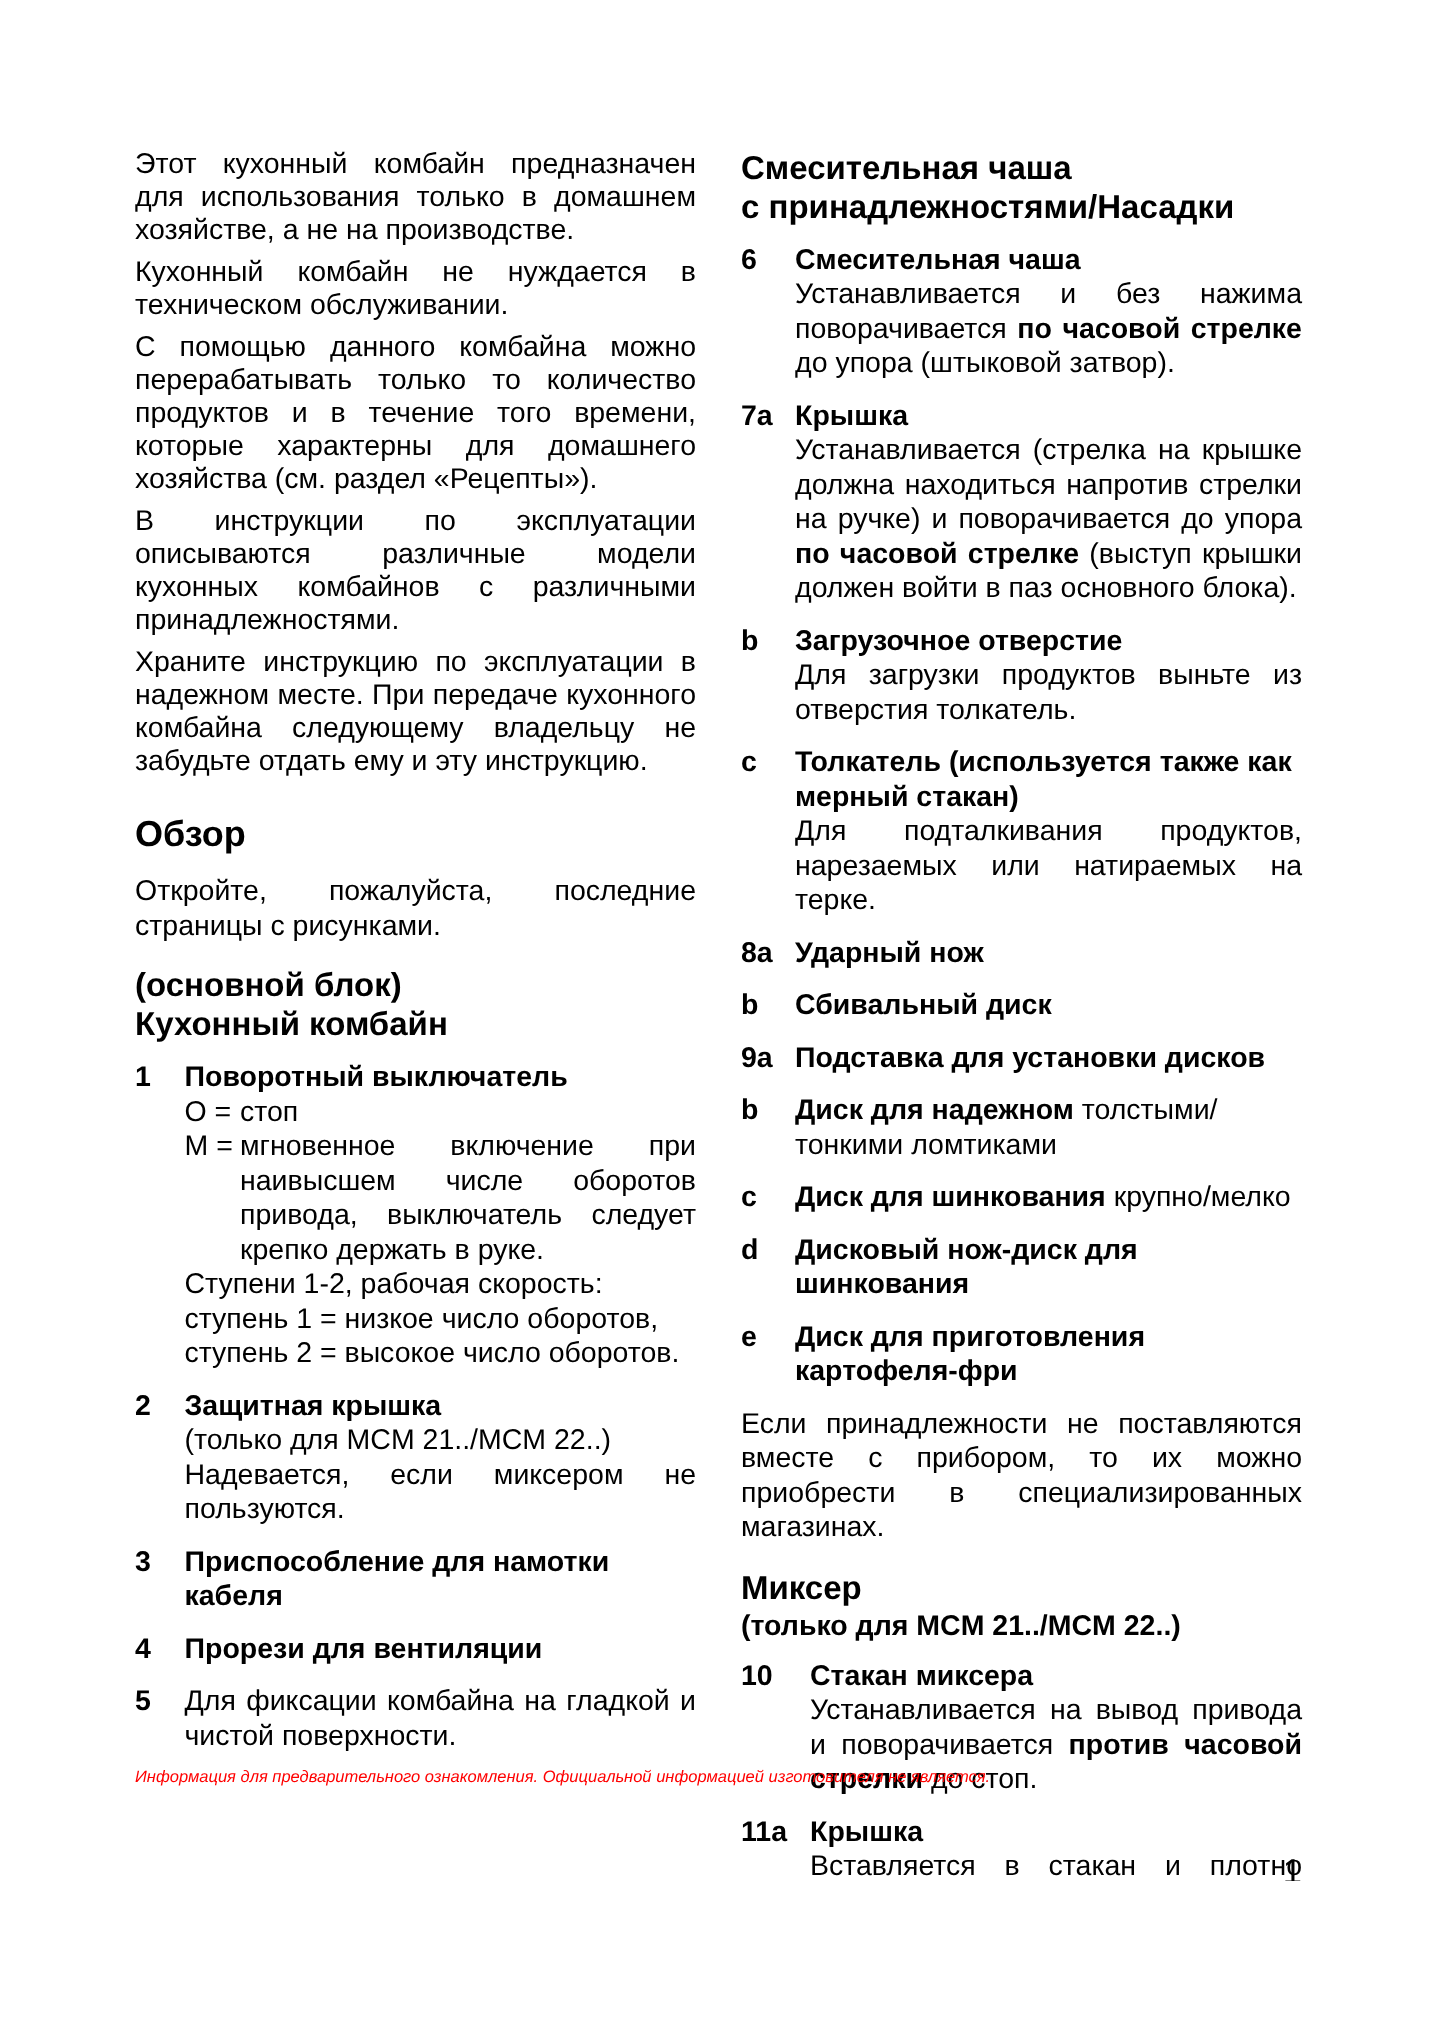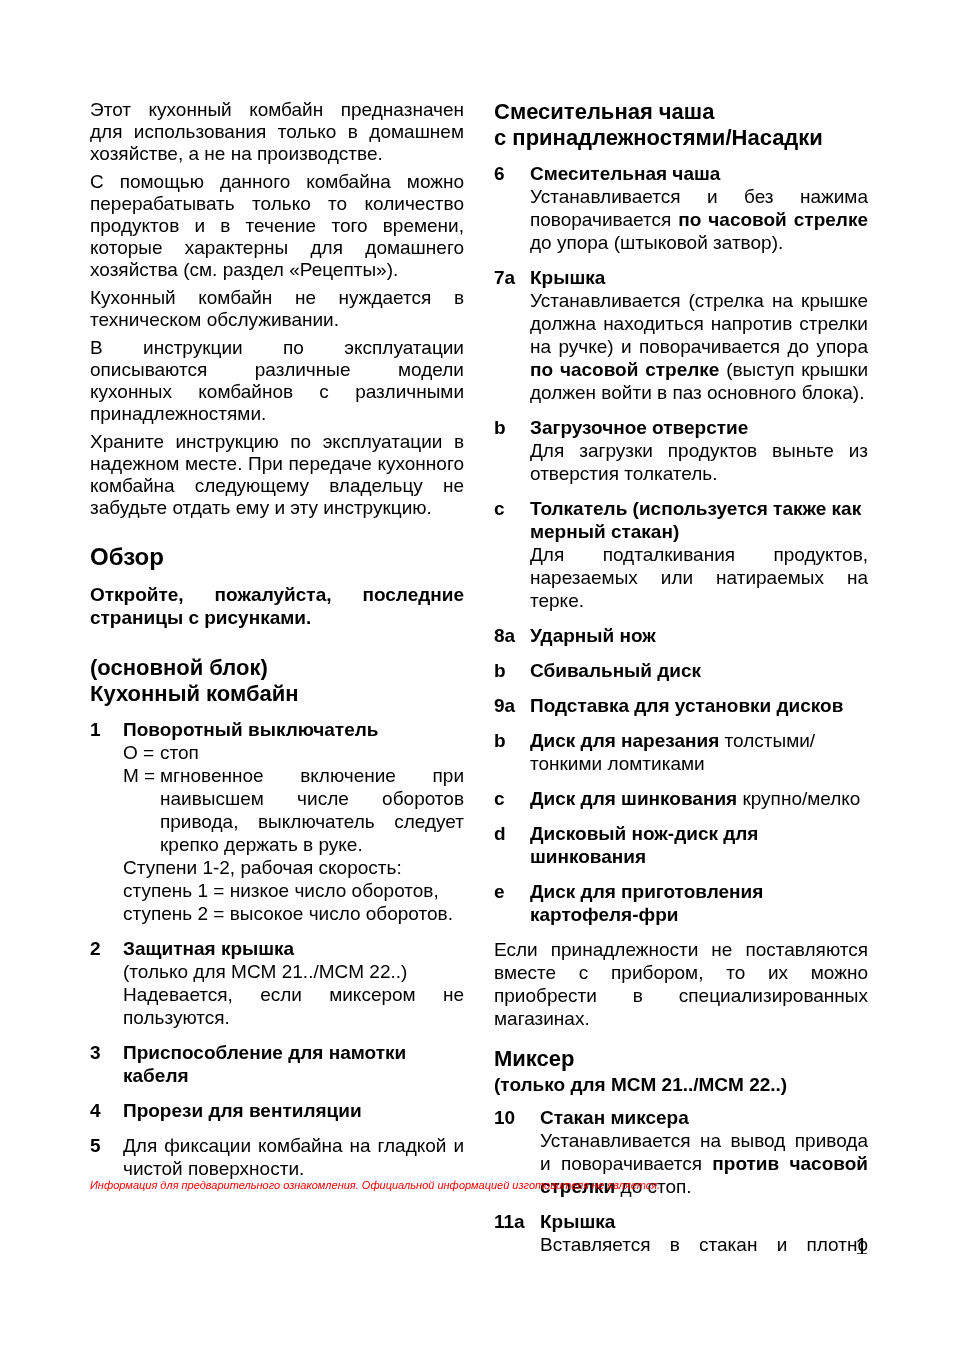--- a/index.html
+++ b/index.html
@@ -5,21 +5,21 @@
   html,body{margin:0;padding:0;background:#ffffff;}
   .sheet{
     position:relative;width:954px;height:1254px;background:#fff;overflow:hidden;
     font-family:"Liberation Sans","DejaVu Sans",sans-serif;color:#000;
     -webkit-hyphens:auto;hyphens:auto;
   }
   .cols{position:absolute;left:90px;top:99px;width:778px;display:flex;gap:30px;}
   .col{width:374px;}
   p.body{font-size:19px;line-height:22px;text-align:justify;margin:0 0 6px;}
   .h1{font-size:24px;line-height:32px;font-weight:bold;margin:22px 0 10px;}
-  .lead{font-size:19px;line-height:23px;font-weight:bold;text-align:justify;margin:0 0 26px;}
+  .lead{font-size:19px;line-height:23px;font-weight:normal;text-align:justify;margin:0 0 15px;}
   .h2{font-size:22px;line-height:26px;font-weight:bold;margin:0 0 11px;}
   .item{display:flex;margin:0 0 12px;}
   .item-num{flex:0 0 33px;font-weight:bold;font-size:19px;line-height:23px;}
   .col-right .item-num{flex-basis:36px;}
   .mixer-items .item-num{flex-basis:46px;}
   .item-body{flex:1;font-size:19px;line-height:23px;min-width:0;}
   .item-title{font-weight:bold;}
   .item-title .tail{font-weight:normal;}
   .item-desc{text-align:justify;margin:0;}
   .kv{display:flex;}
@@ -32,22 +32,22 @@
   .page-num{position:absolute;right:86px;top:1234px;font-size:23px;line-height:26px;}
 </style>
 </head>
 <body>
 
 <div class="sheet">
   <div class="cols">
 
     <div class="col">
       <p class="body">Этот кухонный комбайн предназначен для использования только в домашнем хозяйстве, а не на производстве.</p>
+      <p class="body">Кухонный комбайн не нуждается в техническом обслуживании.</p>
       <p class="body">С помощью данного комбайна можно перерабатывать только то количество продуктов и в течение того времени, которые характерны для домашнего хозяйства (см. раздел «Рецепты»).</p>
-      <p class="body">Кухонный комбайн не нуждается в техническом обслуживании.</p>
       <p class="body">В инструкции по эксплуатации описываются различные модели кухонных комбайнов с различными принадлежностями.</p>
       <p class="body">Храните инструкцию по эксплуатации в надежном месте. При передаче кухонного комбайна следующему владельцу не забудьте отдать ему и эту инструкцию.</p>
 
       <div class="h1">Обзор</div>
       <p class="lead">Откройте, пожалуйста, последние страницы с рисунками.</p>
 
       <div class="h2">
         <div>(основной блок)</div>
         <div>Кухонный комбайн</div>
       </div>
@@ -156,21 +156,21 @@
       <div class="item">
         <div class="item-num">9а</div>
         <div class="item-body">
           <div class="item-title">Подставка для установки дисков</div>
         </div>
       </div>
 
       <div class="item">
         <div class="item-num">b</div>
         <div class="item-body">
-          <div class="item-title"><b>Диск для нарезания</b><span class="tail"> толстыми/тонкими ломтиками</span></div>
+          <div class="item-title"><b>Диск для надежном</b><span class="tail"> толстыми/тонкими ломтиками</span></div>
         </div>
       </div>
 
       <div class="item">
         <div class="item-num">c</div>
         <div class="item-body">
           <div class="item-title"><b>Диск для шинкования</b><span class="tail"> крупно/мелко</span></div>
         </div>
       </div>
 

